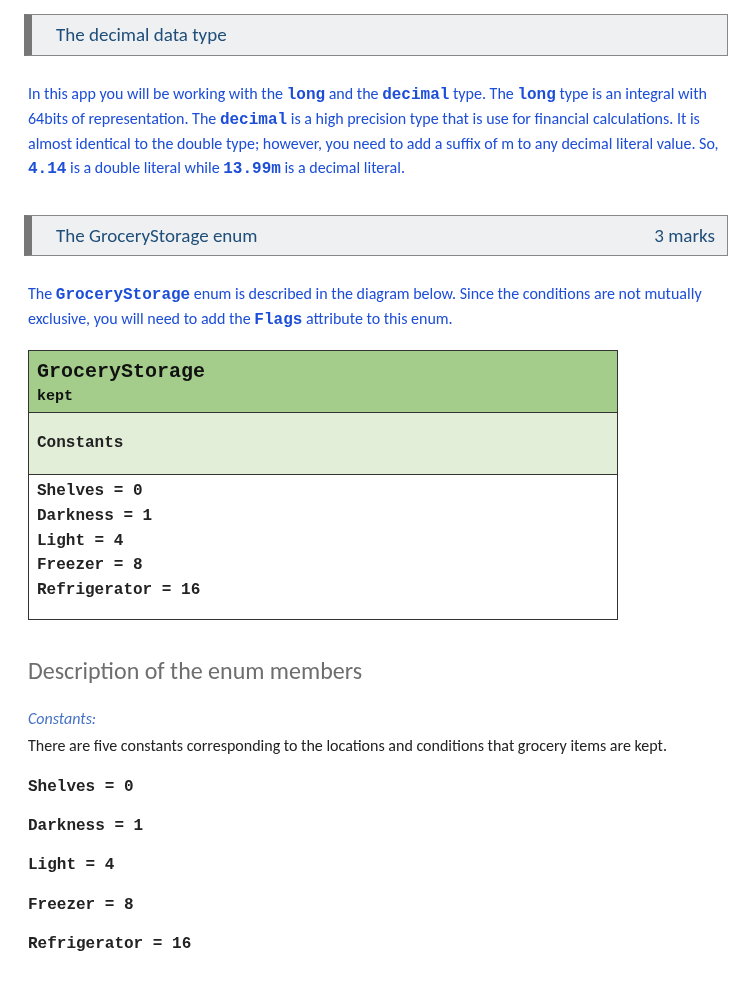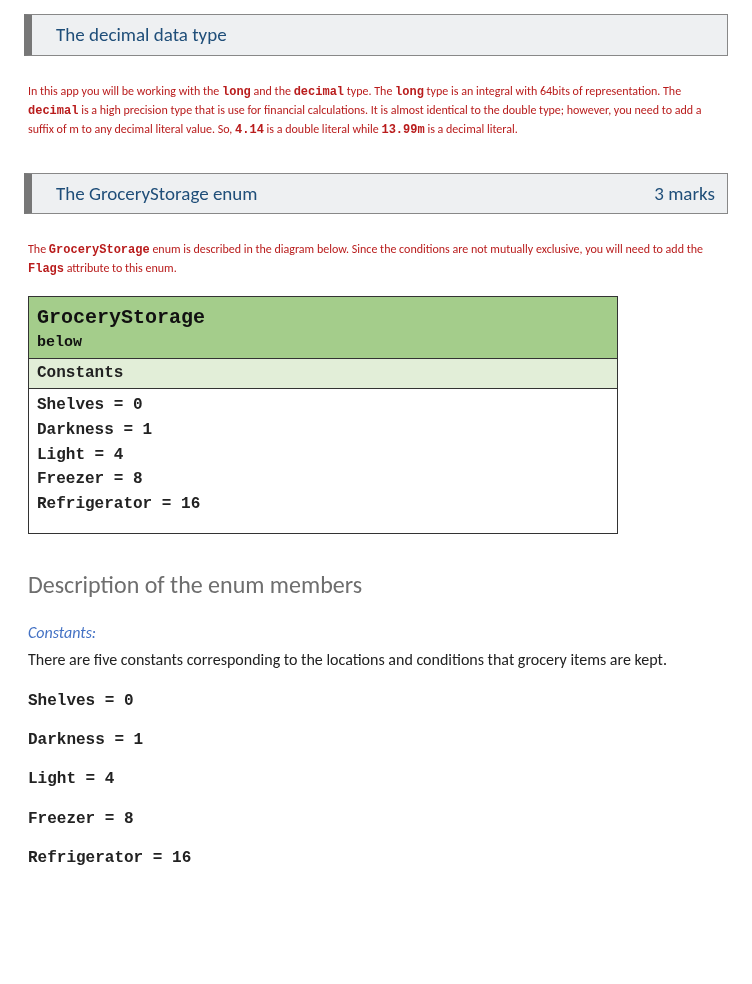--- a/index.html
+++ b/index.html
@@ -26,22 +26,22 @@
     color: #1f4e79;
     font-size: 19px;
     font-weight: 400;
   }
   .section-marks {
     color: #1f4e79;
     font-size: 19px;
     font-weight: 400;
   }
   .para {
-    font-size: 12px;
-    color: #b91c1c;
+    font-size: 16px;
+    color: #1d4ed8;
     margin: 0 4px 34px 4px;
     line-height: 1.5;
   }
   .mono { font-family: Consolas, "Courier New", monospace; font-weight: bold; }
   .enum-table {
     border: 1px solid #333;
     margin: 12px 4px 34px 4px;
     width: 590px;
   }
   .enum-head {
@@ -57,21 +57,21 @@
   .enum-kind {
     font-family: Consolas, "Courier New", monospace;
     font-weight: bold;
     font-size: 15px;
     color: #111;
   }
   .enum-consthdr {
     background: #e2eed8;
     border-top: 1px solid #333;
     border-bottom: 1px solid #333;
-    padding: 3px 8px;
+    padding: 19px 8px;
     font-family: Consolas, "Courier New", monospace;
     font-weight: bold;
     font-size: 16px;
   }
   .enum-body {
     padding: 4px 8px 16px 8px;
     font-family: Consolas, "Courier New", monospace;
     font-weight: bold;
     font-size: 16px;
     line-height: 1.55;
@@ -113,21 +113,21 @@
 <div class="section-header">
   <span class="section-title">The GroceryStorage enum</span>
   <span class="section-marks">3 marks</span>
 </div>
 
 <p class="para" id="para2" style="margin-bottom:18px;"><span>The </span><span class="mono">GroceryStorage</span><span> enum is described in the diagram below. Since the conditions are not mutually exclusive, you will need to add the </span><span class="mono">Flags</span><span> attribute to this enum.</span></p>
 
 <div class="enum-table">
   <div class="enum-head">
     <div class="enum-name">GroceryStorage</div>
-    <div class="enum-kind">below</div>
+    <div class="enum-kind">kept</div>
   </div>
   <div class="enum-consthdr">Constants</div>
   <div class="enum-body" id="enum-body">
       <div>Shelves = 0</div>
       <div>Darkness = 1</div>
       <div>Light = 4</div>
       <div>Freezer = 8</div>
       <div>Refrigerator = 16</div>
     </div>
 </div>

